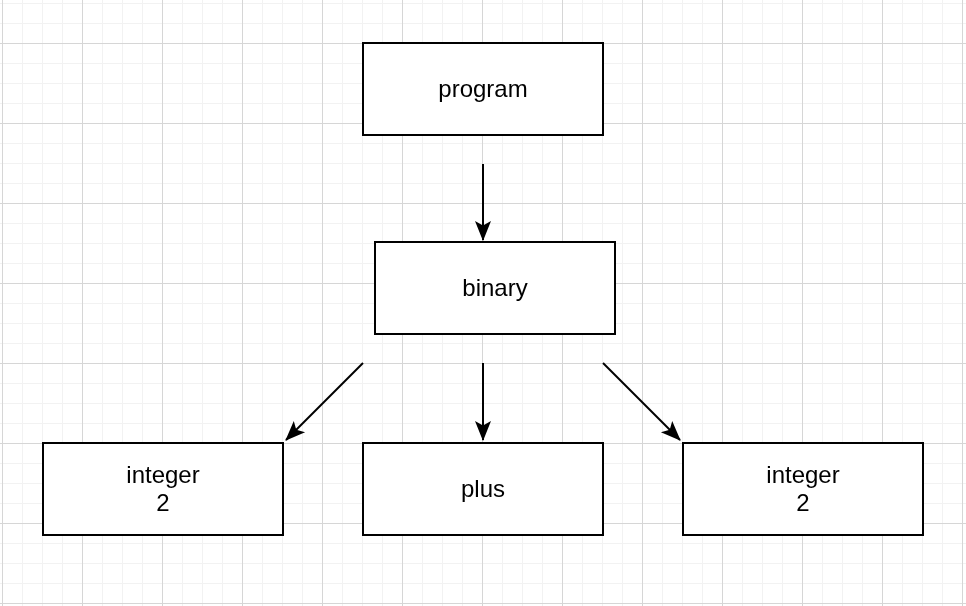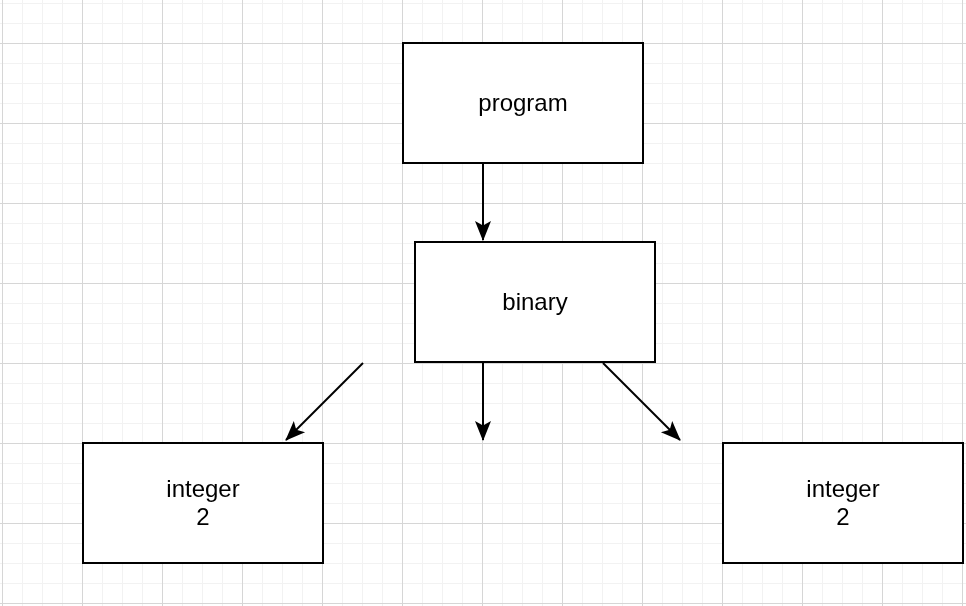--- a/index.html
+++ b/index.html
@@ -30,35 +30,34 @@
     height: 606px;
     pointer-events: none;
   }
   .edge {
     stroke: #000000;
     stroke-width: 2;
   }
   .node {
     position: absolute;
     width: 242px;
-    height: 122px;
+    height: 94px;
     box-sizing: border-box;
     background: #ffffff;
     border: 2px solid #000000;
     display: flex;
     flex-direction: column;
     align-items: center;
     justify-content: center;
     font-size: 24px;
     line-height: 1.15;
     color: #000000;
     text-align: center;
     cursor: default;
     user-select: none;
-    margin-left: 40px;
   }
   .node-program       { left: 362px; top: 42px;  }
   .node-binary        { left: 374px; top: 241px; }
   .node-integer-left  { left: 42px;  top: 442px; }
   .node-plus          { left: 362px; top: 442px; }
   .node-integer-right { left: 682px; top: 442px; }
 </style>
 </head>
 <body>
 
@@ -82,19 +81,22 @@
 
   <div class="node node-binary">
     <span class="node-label">binary</span>
   </div>
 
   <div class="node node-integer-left">
     <span class="node-label">integer</span>
     <span class="node-label">2</span>
   </div>
 
+  <div class="node node-plus">
+    <span class="node-label">plus</span>
+  </div>
 
   <div class="node node-integer-right">
     <span class="node-label">integer</span>
     <span class="node-label">2</span>
   </div>
 
 </div>
 
 </body></html>

